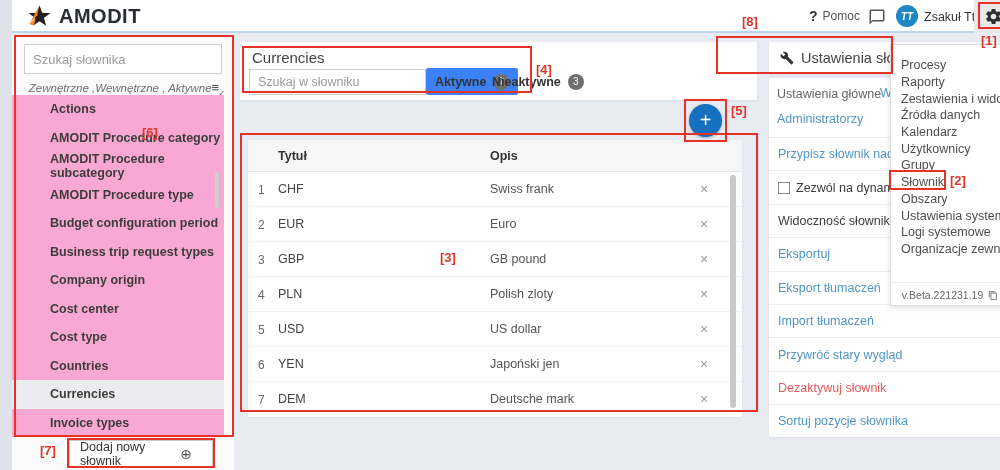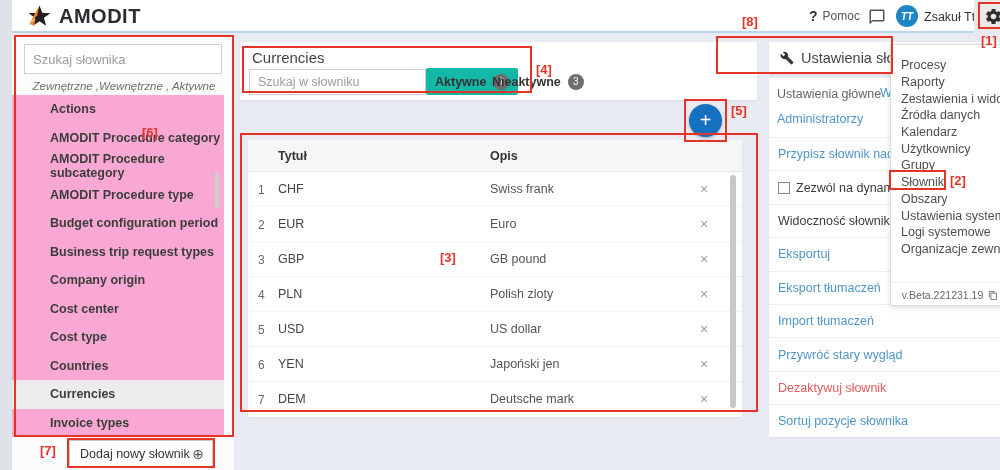--- a/index.html
+++ b/index.html
@@ -18,39 +18,39 @@
   .help-q { font-weight:bold; font-size:14px; color:#333; }
   .help-label { font-size:12px; color:#555; }
   .chat-btn { position:absolute; left:856px; top:8px; width:18px; height:18px; }
   .avatar { position:absolute; left:884px; top:5px; width:22px; height:22px; border-radius:50%; background:#1f86c4; color:#fff; font-size:10px; font-weight:bold; display:flex; align-items:center; justify-content:center;font-style:italic; }
   .user-name { position:absolute; left:912px; top:10px; font-size:12.5px; color:#333; }
   .gear-btn { position:absolute; left:962px; top:0; width:38px; height:33px; background:#eae8e8; display:flex; align-items:center; justify-content:center; cursor:pointer; }
   
   .sidebar { position:absolute; left:0; top:35px; width:222px; height:435px; background:#fbfbfc; }
   .sb-search { position:absolute; left:12px; top:9px; width:198px; height:30px; border:1px solid #cfcfcf; background:#fff; padding:0 8px; font-size:13px; color:#333; font-family:inherit; }
   .sb-search::placeholder { color:#9b9b9b; }
-  .sb-filter { position:absolute; left:14px; top:45px; width:196px; display:flex; justify-content:center; align-items:center;flex-direction:column; }
+  .sb-filter { position:absolute; left:14px; top:45px; width:196px; display:flex; justify-content:center; align-items:center; }
   .sb-filter-text { font-style:italic; font-size:11.5px; color:#6f6f6f; }
   .sb-filter-icon { font-size:13px; color:#555; position:relative; cursor:pointer; }
   .sb-filter-icon .chk { position:absolute; right:-6px; bottom:-3px; font-size:8px; }
   .sb-list { position:absolute; left:0; top:60px; width:212px; background:#f9a8d4; }
   .sb-item { height:28.5px; display:flex; align-items:center; padding-left:38px; font-size:12.5px; font-weight:bold; color:#3d3d3d; cursor:pointer; }
   .sb-item.selected { background:#ececee; }
   .sb-thumb { position:absolute; left:203px; top:137px; width:4px; height:36px; background:#cfcfcf; border-radius:2px; }
-  .add-new { position:absolute; left:57px; top:440px; width:144px; height:27px; background:#fff; border:1px solid #c9c9c9; display:flex; align-items:center; justify-content:space-between; padding:0 8px 0 10px; cursor:pointer; }
+  .add-new { position:absolute; left:57px; top:440px; width:144px; height:27px; background:#fff; border:1px solid #c9c9c9; display:flex; align-items:center; justify-content:space-between; padding:0 20px 0 10px; cursor:pointer; }
   .add-new-label { font-size:12.5px; color:#333; }
   .add-new-icon { font-size:14px; color:#555; }
   
   .card { position:absolute; background:#fff; box-shadow:0 1px 2px rgba(0,0,0,.06); }
   .c-head { left:228px; top:42px; width:517px; height:58px; }
   .c-title { position:absolute; left:12px; top:7px; font-size:15px; color:#444; }
   .c-search { position:absolute; left:9px; top:27px; width:177px; height:26px; border:1px solid #cfcfcf; padding:0 8px; font-size:12.5px; color:#333; font-family:inherit; }
   .c-search::placeholder { color:#9b9b9b; }
   .pill { position:absolute; top:26px; height:27px; display:flex; align-items:center; gap:7px; padding:0 9px; cursor:pointer; }
-  .pill-active { left:186px; background:#14b8a6; border-radius:2px; }
+  .pill-active { left:186px; background:#3b82f6; border-radius:2px; }
   .pill-inactive { left:243px; }
   .pill-label { font-size:12.5px; font-weight:bold; color:#333; }
   .badge { width:16px; height:16px; border-radius:50%; background:#6e6e6e; color:#fff; font-size:10px; display:flex; align-items:center; justify-content:center; }
   .wrench-btn { position:absolute; left:712px; top:6px; width:36px; height:30px; display:flex; align-items:center; justify-content:center; cursor:pointer; }
   
   .fab { position:absolute; left:677px; top:104px; width:33px; height:33px; border-radius:50%; background:#1670c0; color:#fff; font-size:20px; display:flex; align-items:center; justify-content:center; cursor:pointer; box-shadow:0 1px 3px rgba(0,0,0,.3); }
   
   .tbl { left:236px; top:140px; width:494px; height:277px; }
   .tbl-head { position:absolute; left:0; top:0; width:100%; height:32px; background:#f6f6f7; border-bottom:1px solid #e6e6e6; }
   .th { position:absolute; top:9px; font-size:12.5px; font-weight:bold; color:#333; }

